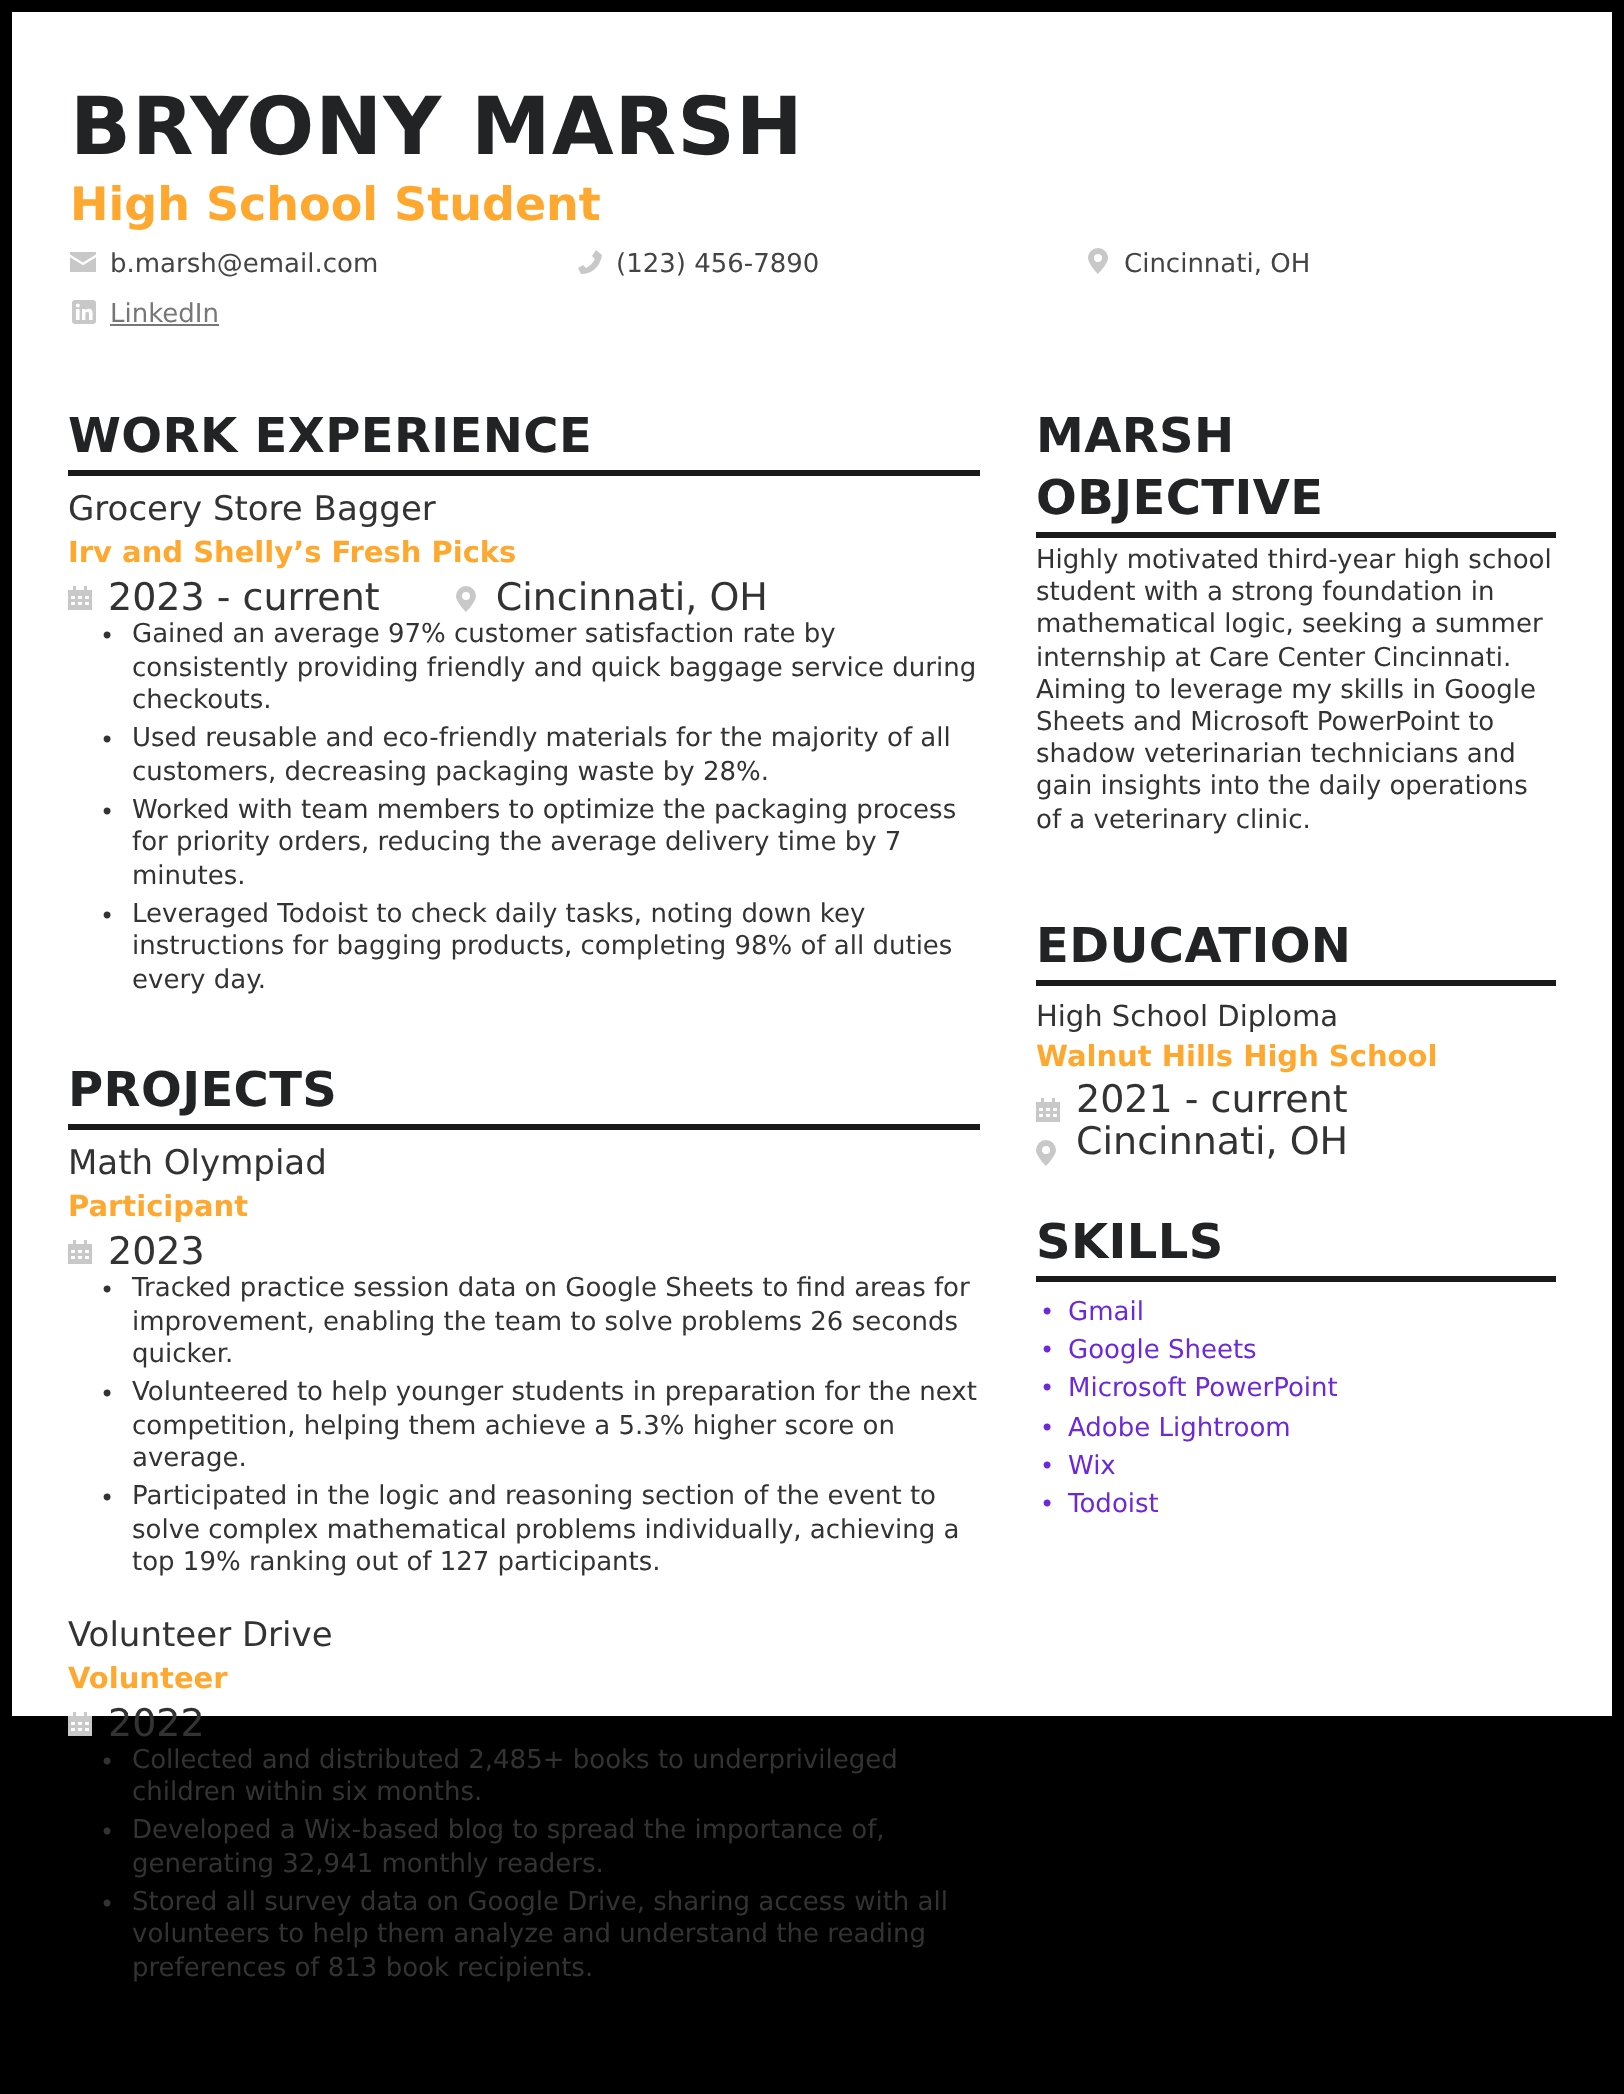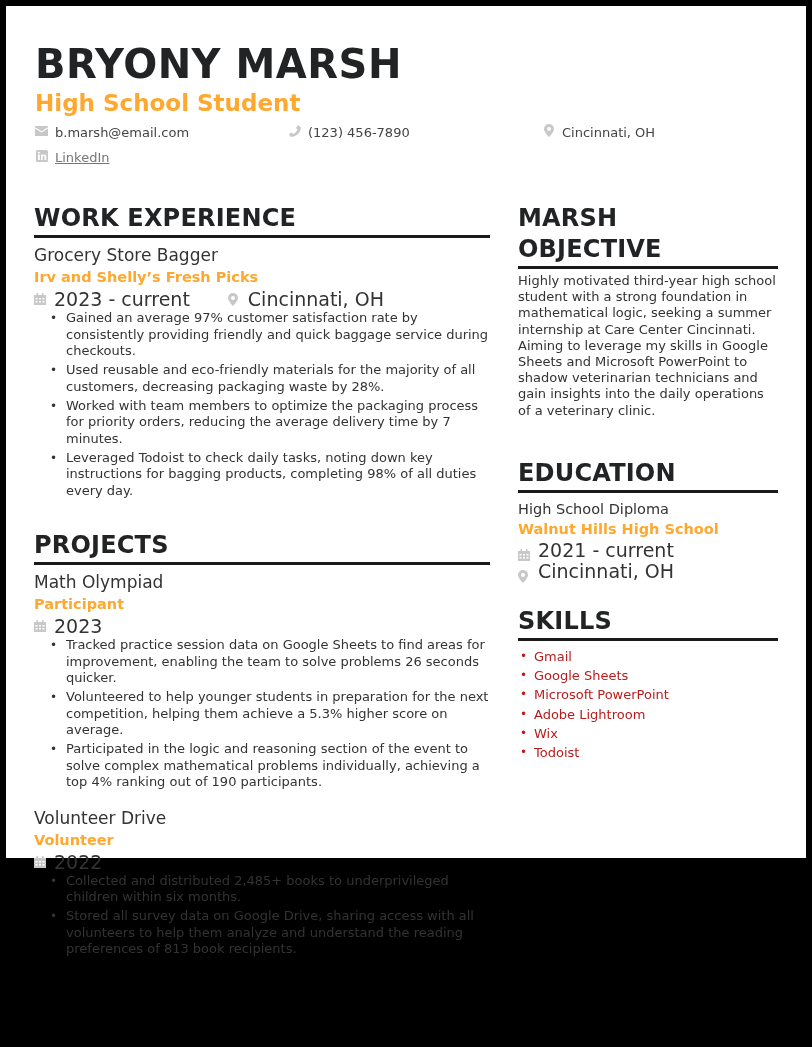--- a/index.html
+++ b/index.html
@@ -35,21 +35,21 @@
     .entry-title { font-size: 17px; color: #333; line-height: 22px; margin-top: 6px; }
     .entry-org { font-size: 14.5px; color: #fea82f; font-weight: bold; line-height: 22px; }
     .meta { font-size: 19px; color: #333; line-height: 22px; display: flex; align-items: flex-end; }
     .meta .item { display: inline-flex; align-items: center; margin-right: 38px; }
     .meta .ic { width: 12px; height: 12px; margin-right: 8px; display: inline-flex; }
     ul.bullets { list-style: none; margin-left: 16px; }
     ul.bullets li { position: relative; padding-left: 16px; font-size: 13px; line-height: 16.5px; color: #333; margin-bottom: 2.5px; }
     ul.bullets li::before { content: "•"; position: absolute; left: 0; top: 0; font-size: 12px; color: #333; }
     .objective { font-size: 13px; line-height: 16.2px; color: #333; margin-top: 4px; }
     ul.skills { list-style: none; margin-top: 6px; }
-    ul.skills li { position: relative; padding-left: 16px; font-size: 13px; line-height: 19.3px; color: #b91c1c; }
+    ul.skills li { position: relative; padding-left: 16px; font-size: 13px; line-height: 19.3px; color: #6d28d9; }
     ul.skills li::before { content: "•"; position: absolute; left: 2px; top: 0; font-size: 12px; }
   </style>
 </head>
 <body>
 
 <div class="page">
 
   <div class="name">BRYONY MARSH</div>
   <div class="title">High School Student</div>
 
@@ -140,40 +140,41 @@
                   <path class="icon-svg" d="M0 2h12v10H0z M2.5 0h1.5v2.5H2.5z M8 0h1.5v2.5H8z"></path>
                   <path d="M1.5 5h2v1.5h-2zM5 5h2v1.5H5zM8.5 5h2v1.5h-2zM1.5 8h2v1.5h-2zM5 8h2v1.5H5zM8.5 8h2v1.5h-2z" fill="#fff"></path>
                 </svg>
             </span>
             <span>2023</span>
           </span>
         </div>
         <ul class="bullets">
           <li>Tracked practice session data on Google Sheets to find areas for improvement, enabling the team to solve problems 26 seconds quicker.</li>
           <li>Volunteered to help younger students in preparation for the next competition, helping them achieve a 5.3% higher score on average.</li>
-          <li>Participated in the logic and reasoning section of the event to solve complex mathematical problems individually, achieving a top 4% ranking out of 190 participants.</li>
+          <li>Participated in the logic and reasoning section of the event to solve complex mathematical problems individually, achieving a top 19% ranking out of 127 participants.</li>
         </ul>
       </div>
 
       <div style="margin-top:16px;">
         <div class="entry-title">Volunteer Drive</div>
         <div class="entry-org">Volunteer</div>
         <div class="meta">
           <span class="item">
             <span class="ic">
               <svg width="12" height="12" viewBox="0 0 12 12">
                   <path class="icon-svg" d="M0 2h12v10H0z M2.5 0h1.5v2.5H2.5z M8 0h1.5v2.5H8z"></path>
                   <path d="M1.5 5h2v1.5h-2zM5 5h2v1.5H5zM8.5 5h2v1.5h-2zM1.5 8h2v1.5h-2zM5 8h2v1.5H5zM8.5 8h2v1.5h-2z" fill="#fff"></path>
                 </svg>
             </span>
             <span>2022</span>
           </span>
         </div>
         <ul class="bullets">
           <li>Collected and distributed 2,485+ books to underprivileged children within six months.</li>
+          <li>Developed a Wix-based blog to spread the importance of, generating 32,941 monthly readers.</li>
           <li>Stored all survey data on Google Drive, sharing access with all volunteers to help them analyze and understand the reading preferences of 813 book recipients.</li>
         </ul>
       </div>
     </section>
   </div>
 
   <div class="col-right">
 
     <section>
       <h2 class="section-h">

